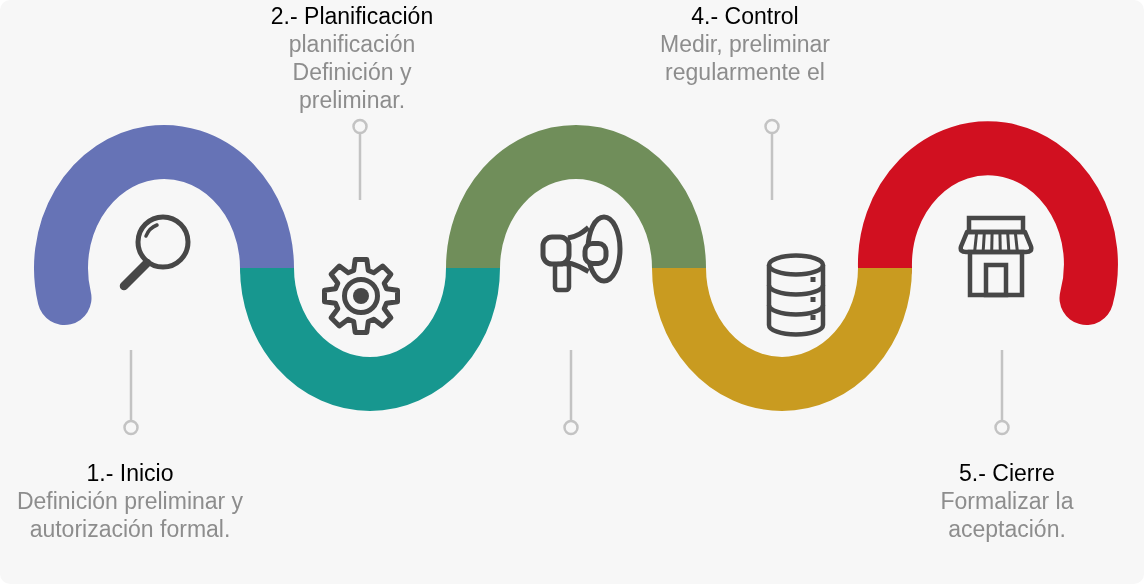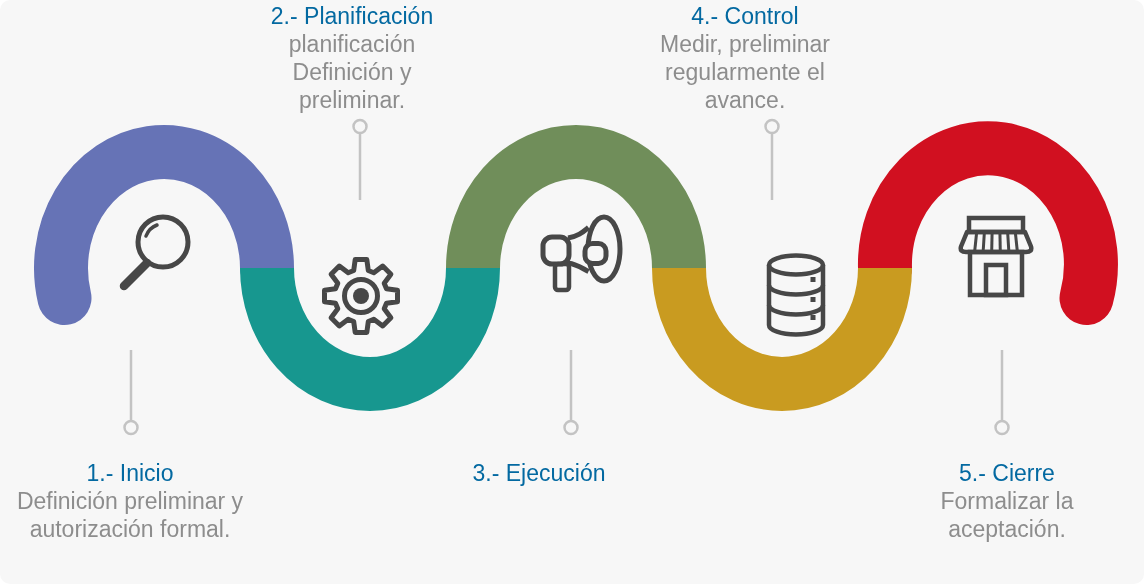--- a/index.html
+++ b/index.html
@@ -15,21 +15,21 @@
   .label{
     position:absolute;
     width:280px;
     text-align:center;
   }
   .label.top{top:2px;}
   .label.bottom{top:459px;}
   .ltitle{
     font-size:23px;
     line-height:28px;
-    color:#0369a1;
+    color:#000000;
     white-space:nowrap;
   }
   .ldesc{
     font-size:23px;
     line-height:28px;
     color:#8d8d8d;
   }
 </style>
 </head>
 <body>
@@ -121,29 +121,27 @@
   <div class="label top" style="left:212px">
     <div class="ltitle">2.- Planificación</div>
     <div class="ldesc">
       <div>planificación</div>
       <div>Definición y</div>
       <div>preliminar.</div>
     </div>
   </div>
 
   <div class="label bottom" style="left:399px">
-    <div class="ltitle">3.- Ejecución</div>
   </div>
 
   <div class="label top" style="left:605px">
     <div class="ltitle">4.- Control</div>
     <div class="ldesc">
       <div>Medir, preliminar</div>
       <div>regularmente el</div>
-      <div>avance.</div>
     </div>
   </div>
 
   <div class="label bottom" style="left:867px">
     <div class="ltitle">5.- Cierre</div>
     <div class="ldesc">
       <div>Formalizar la</div>
       <div>aceptación.</div>
     </div>
   </div>

